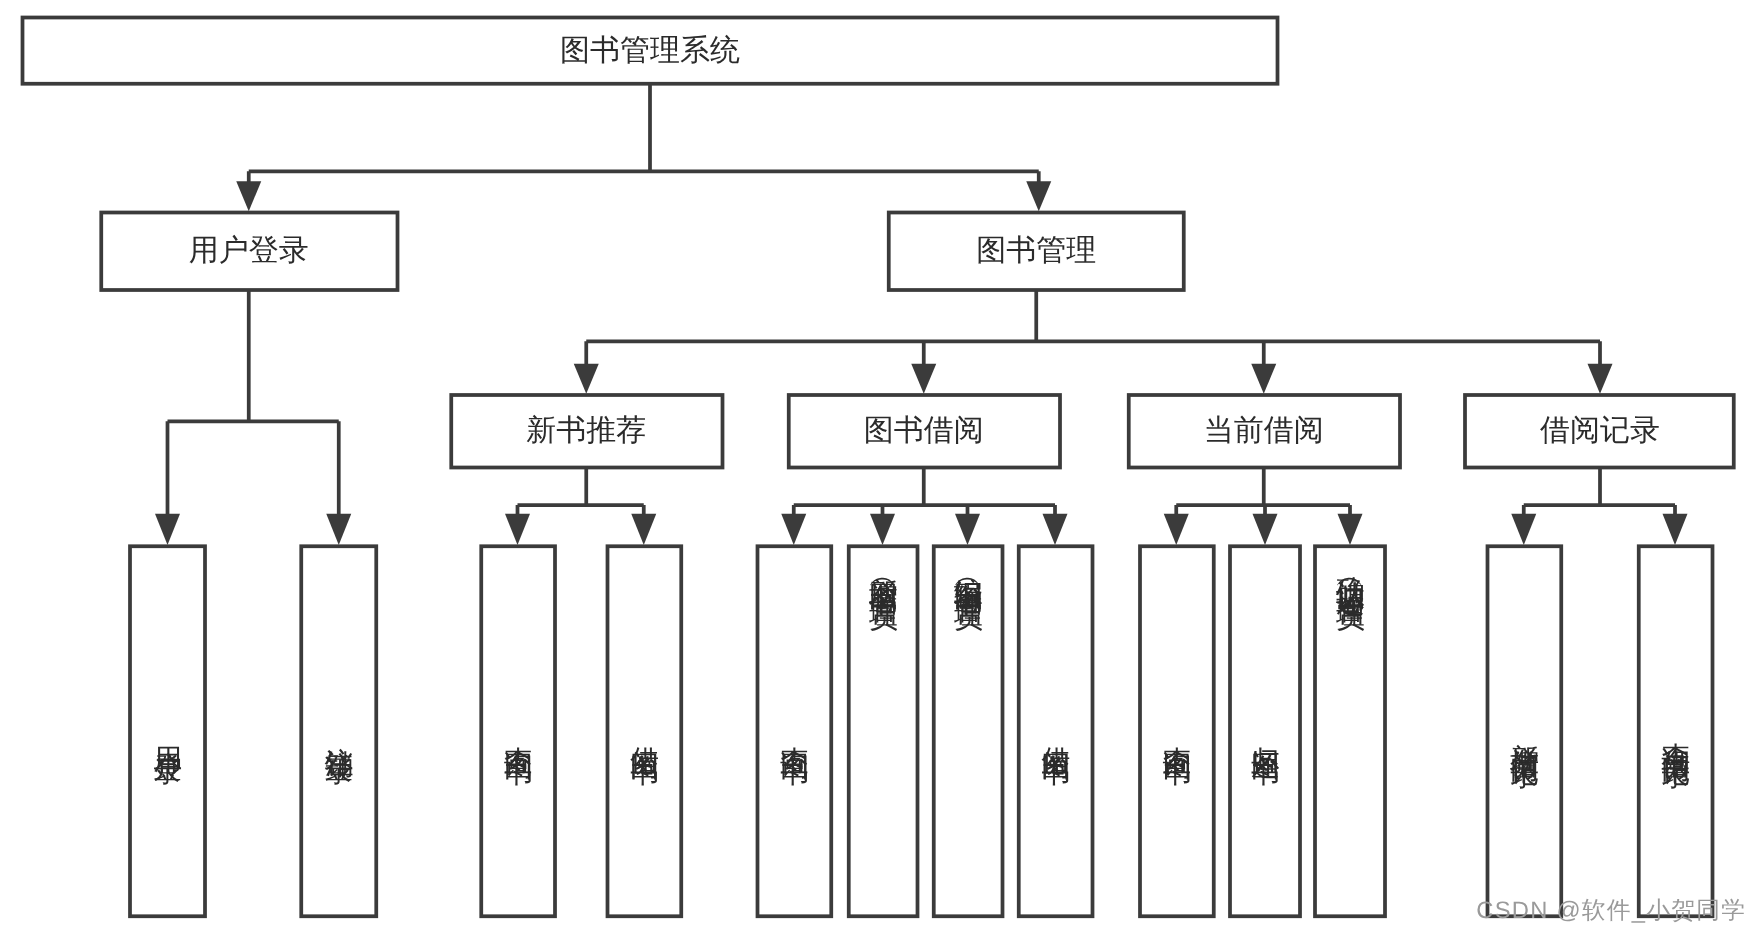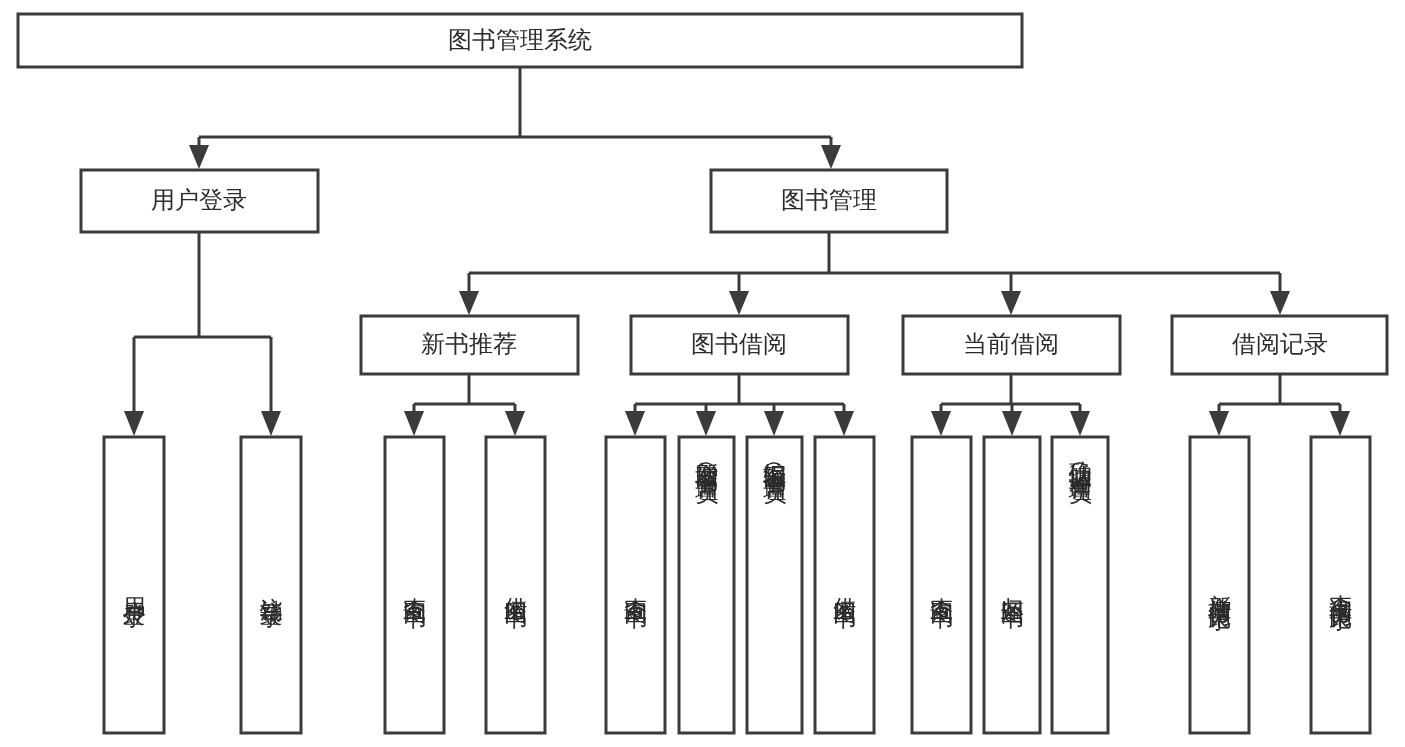--- a/index.html
+++ b/index.html
@@ -238,14 +238,15 @@
   <div class="leaf-label-wrap" style="left:1052px; top:437px; width:56px; height:296px; align-items:flex-start;">
     <span class="leaf-label" style="margin-top:6px;">确认归还（管理员）</span>
   </div>
   <div class="leaf-label-wrap" style="left:1190px; top:437px; width:59px; height:296px;">
     <span class="leaf-label">新增借阅记录</span>
   </div>
   <div class="leaf-label-wrap" style="left:1311px; top:437px; width:59px; height:296px;">
     <span class="leaf-label">查询借阅记录</span>
   </div>
 
+  <div class="watermark">CSDN @软件_小贺同学</div>
 
 </div>
 
 </body></html>

